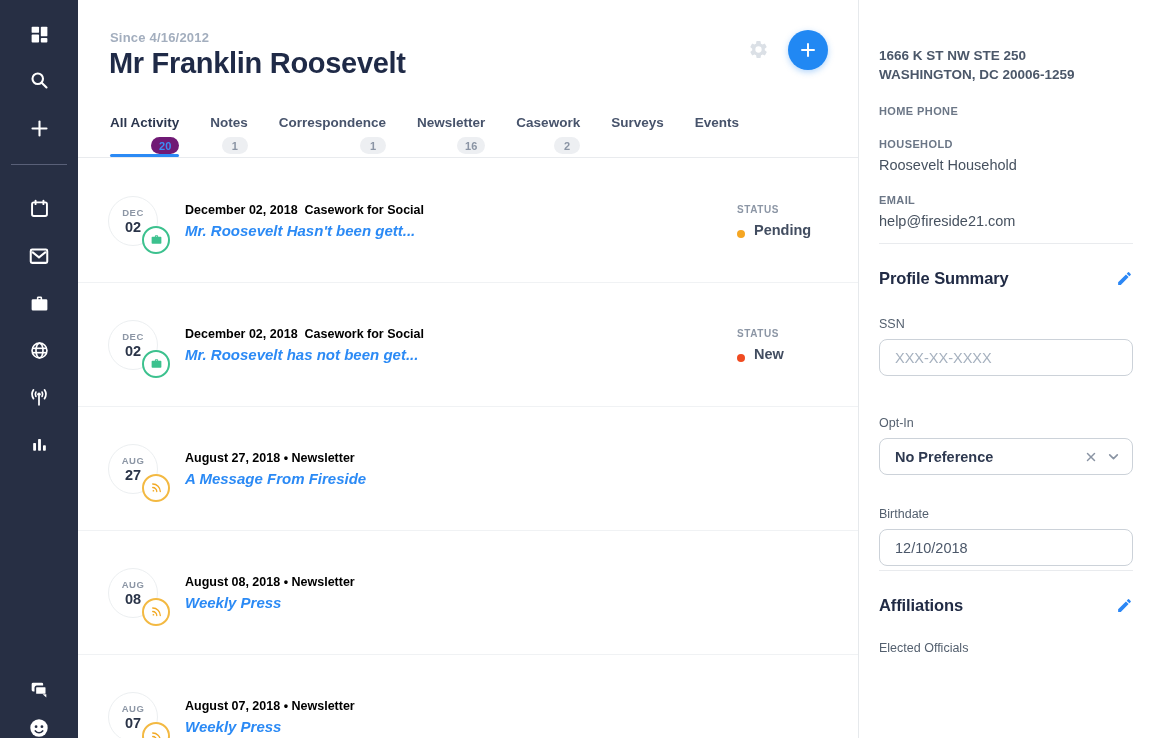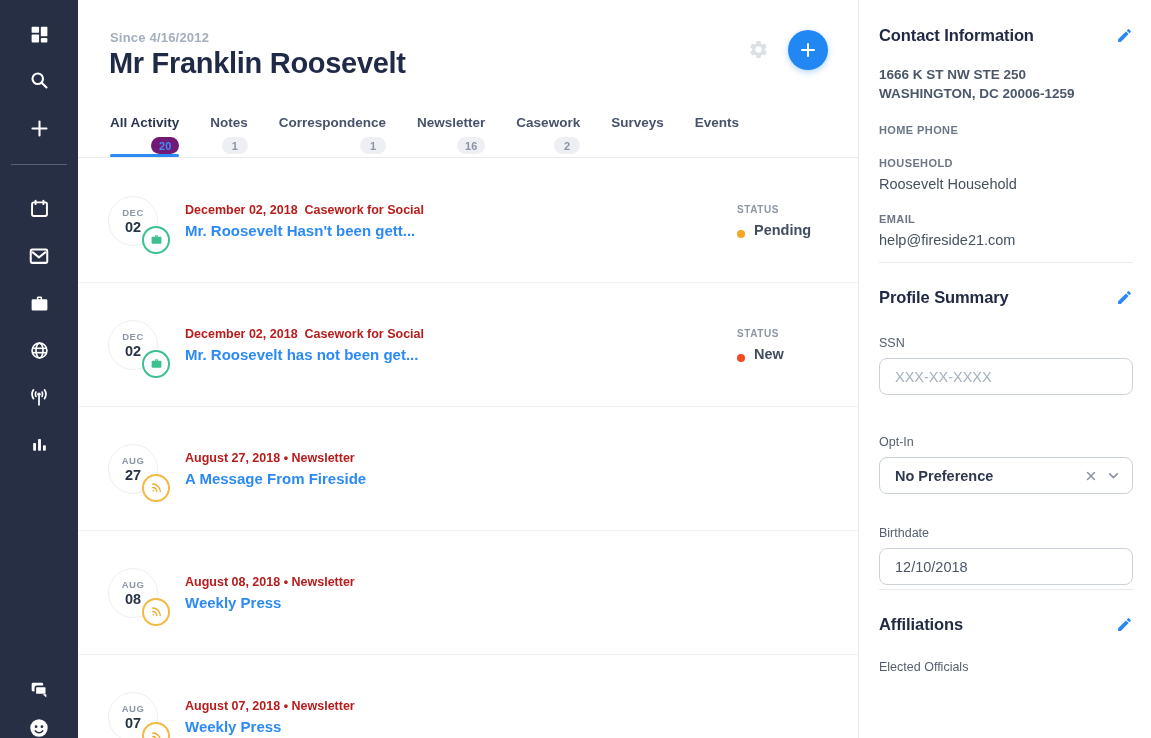--- a/index.html
+++ b/index.html
@@ -32,22 +32,22 @@
   .row { height:124px; border-bottom:1px solid #f0f2f4; display:flex; align-items:center; padding-left:30px; position:relative; cursor:pointer; }
   .row:last-child { border-bottom:none; }
   .datewrap { position:relative; width:50px; height:50px; flex-shrink:0; }
   .datecircle { width:50px; height:50px; border:1px solid #eceff1; border-radius:50%; background:#fff; display:flex; flex-direction:column; align-items:center; justify-content:center; }
   .mon { font-size:9.5px; font-weight:700; letter-spacing:.5px; color:#8c96a5; }
   .day { font-size:14.5px; font-weight:700; color:#2a3448; margin-top:1px; }
   .type-badge { position:absolute; right:-12px; bottom:-8px; width:28px; height:28px; border-radius:50%; background:#fff; border:2px solid; display:flex; align-items:center; justify-content:center; }
   .type-badge.green { border-color:#3cc18e; }
   .type-badge.amber { border-color:#f3b942; }
   .rowcontent { margin-left:27px; min-width:0; }
-  .meta { font-size:12.5px; font-weight:600; color:#b91c1c; white-space:pre; }
-  .rowtitle { font-size:15px; font-weight:700; color:#2b8af5; margin-top:5px; white-space:nowrap; }
+  .meta { font-size:12.5px; font-weight:600; color:#000000; white-space:pre; }
+  .rowtitle { font-size:15px; font-weight:700; color:#2b8af5; margin-top:5px; white-space:nowrap;font-style:italic; }
   .status { position:absolute; left:659px; top:50%; transform:translateY(-50%); }
   .status-label { font-size:10px; font-weight:700; letter-spacing:.6px; color:#8c96a5; }
   .status-value { display:flex; align-items:flex-end; gap:9px; margin-top:7px; font-size:14.5px; font-weight:600; color:#424d60; }
   .dot { width:8px; height:8px; border-radius:50%; }
   .dot.pending { background:#f5a623; }
   .dot.new { background:#f04b21; }
 
   
   .panel { width:293px; flex-shrink:0; background:#fff; border-left:1px solid #e6e9ec; padding:0 18px 0 20px; }
   .section { border-bottom:1px solid #e9ebee; }
@@ -310,26 +310,20 @@
           <div class="rowtitle">Weekly Press</div>
         </div>
       </div>
 
     </div>
   </div>
 
   <div class="panel">
 
     <div class="section" style="padding:26px 0 14px">
-      <div class="sec-head">
-        <div class="sec-title">Contact Information</div>
-        <svg class="pencil" viewBox="0 0 24 24" fill="#2b87f5">
-            <path d="M3 17.25V21h3.75L17.81 9.94l-3.75-3.75L3 17.25zM20.71 7.04a1 1 0 0 0 0-1.41l-2.34-2.34a1 1 0 0 0-1.41 0l-1.83 1.83 3.75 3.75 1.83-1.83z"></path>
-          </svg>
-      </div>
       <div class="address">
         <div>1666 K ST NW STE 250</div>
         <div>WASHINGTON, DC 20006-1259</div>
       </div>
       <div class="f-label">HOME PHONE</div>
       <div class="f-label">HOUSEHOLD</div>
       <div class="f-value">Roosevelt Household</div>
       <div class="f-label">EMAIL</div>
       <div class="f-value">help@fireside21.com</div>
     </div>

